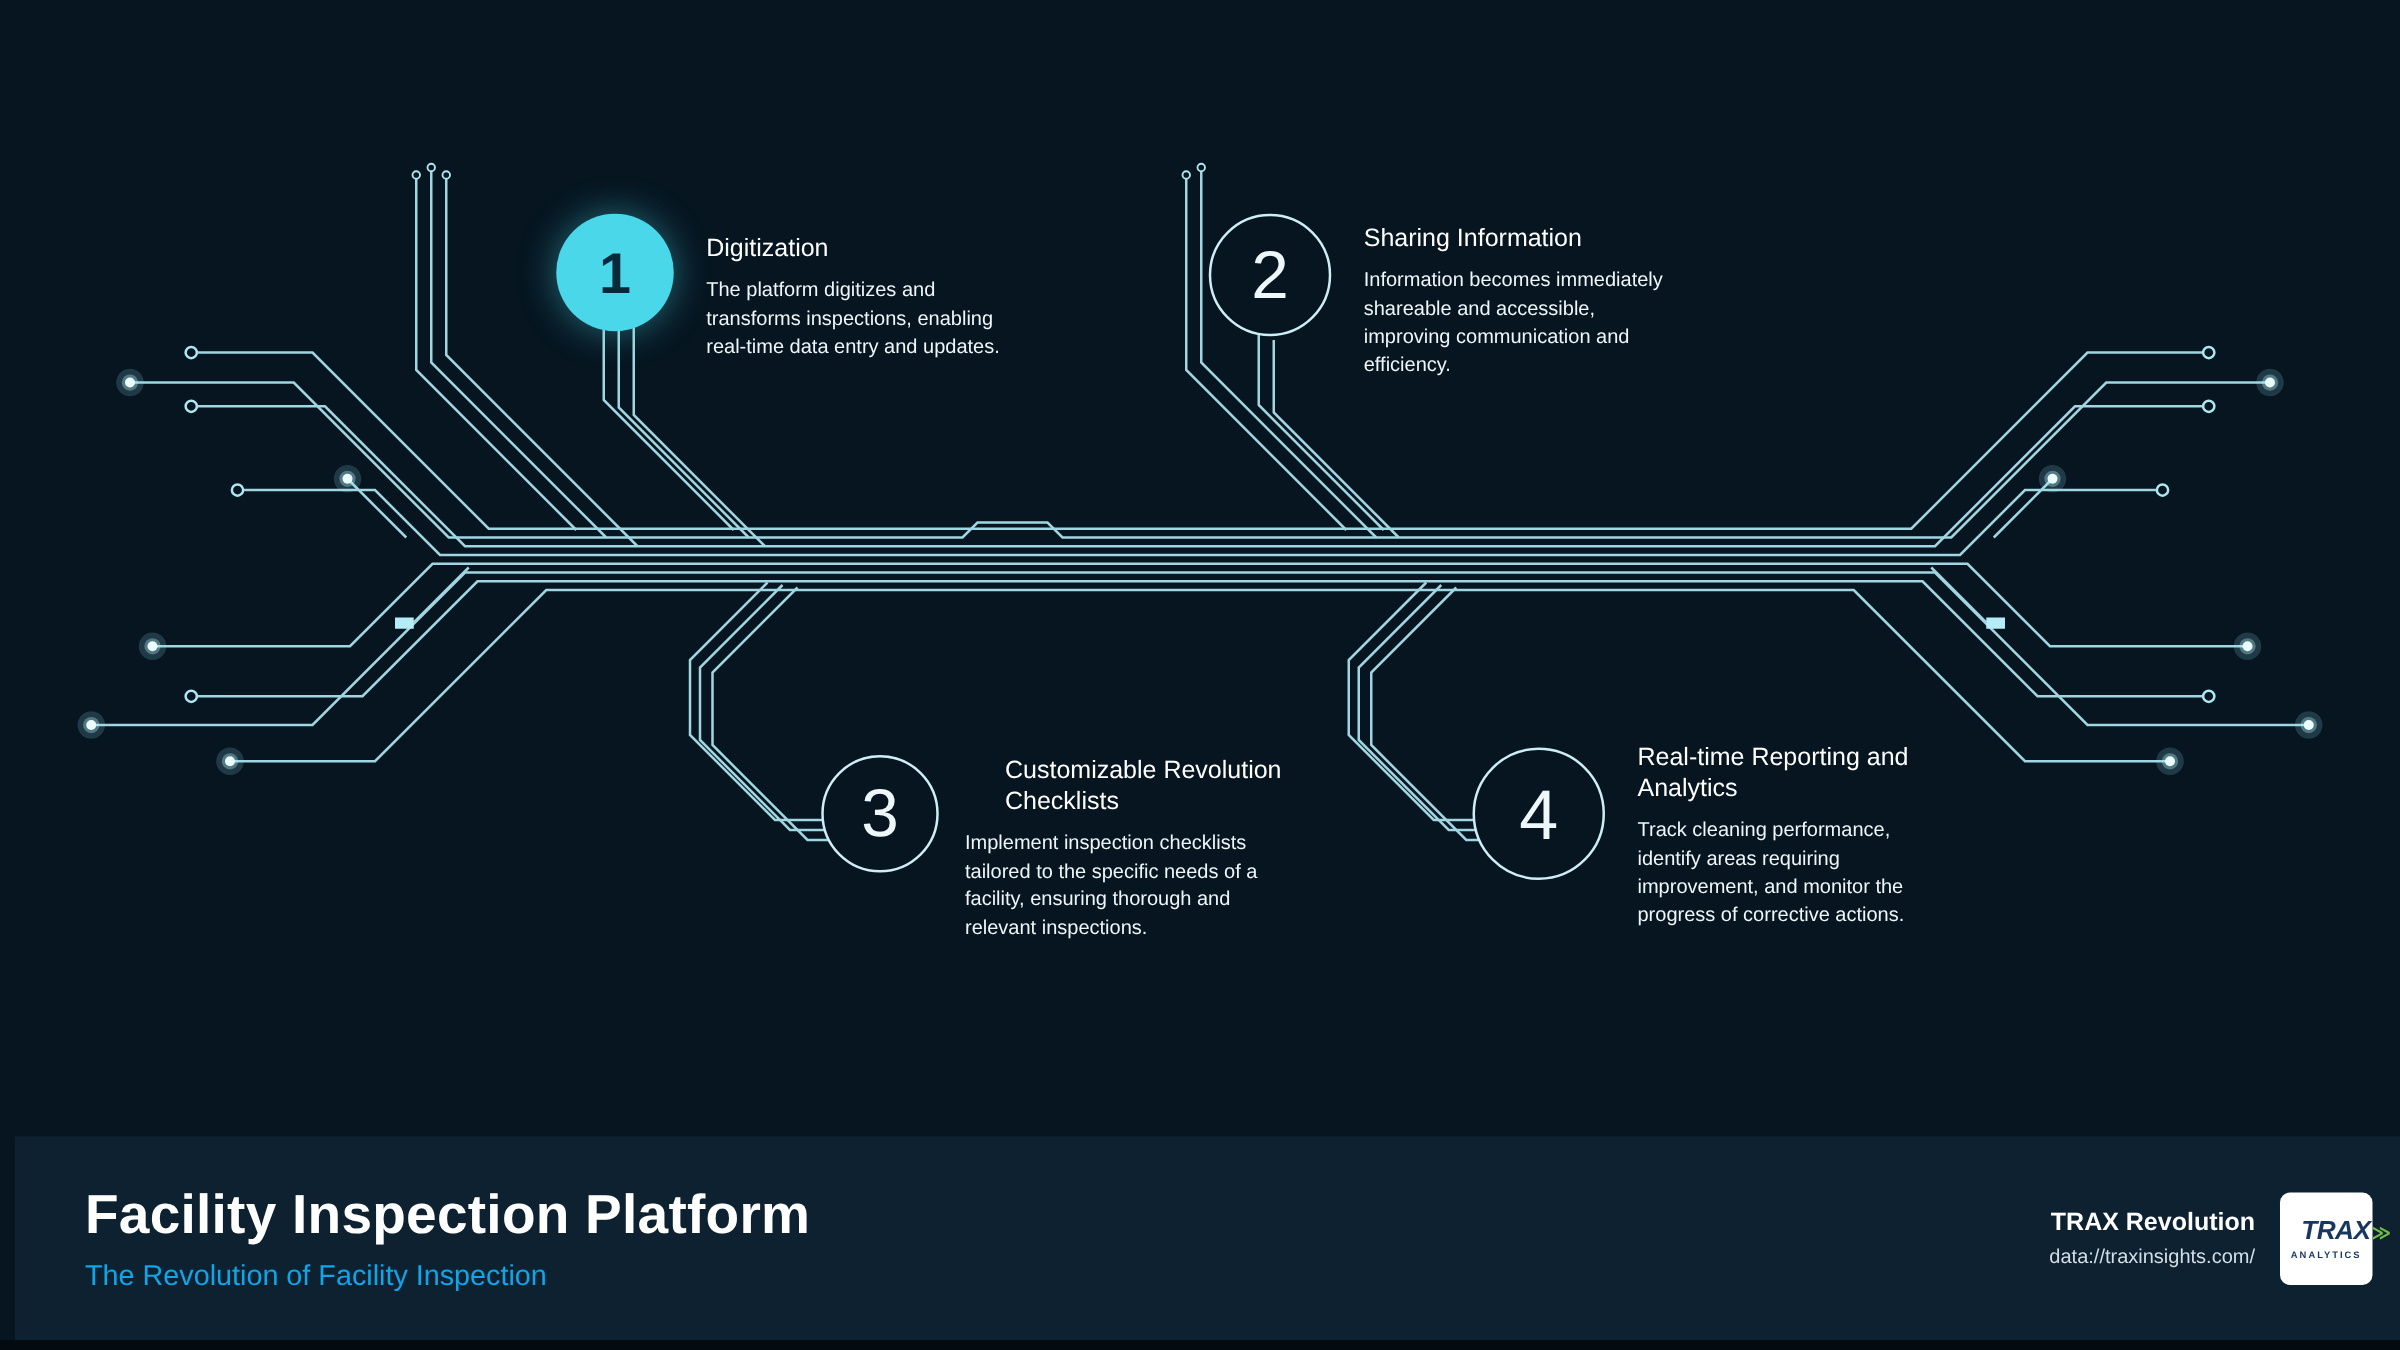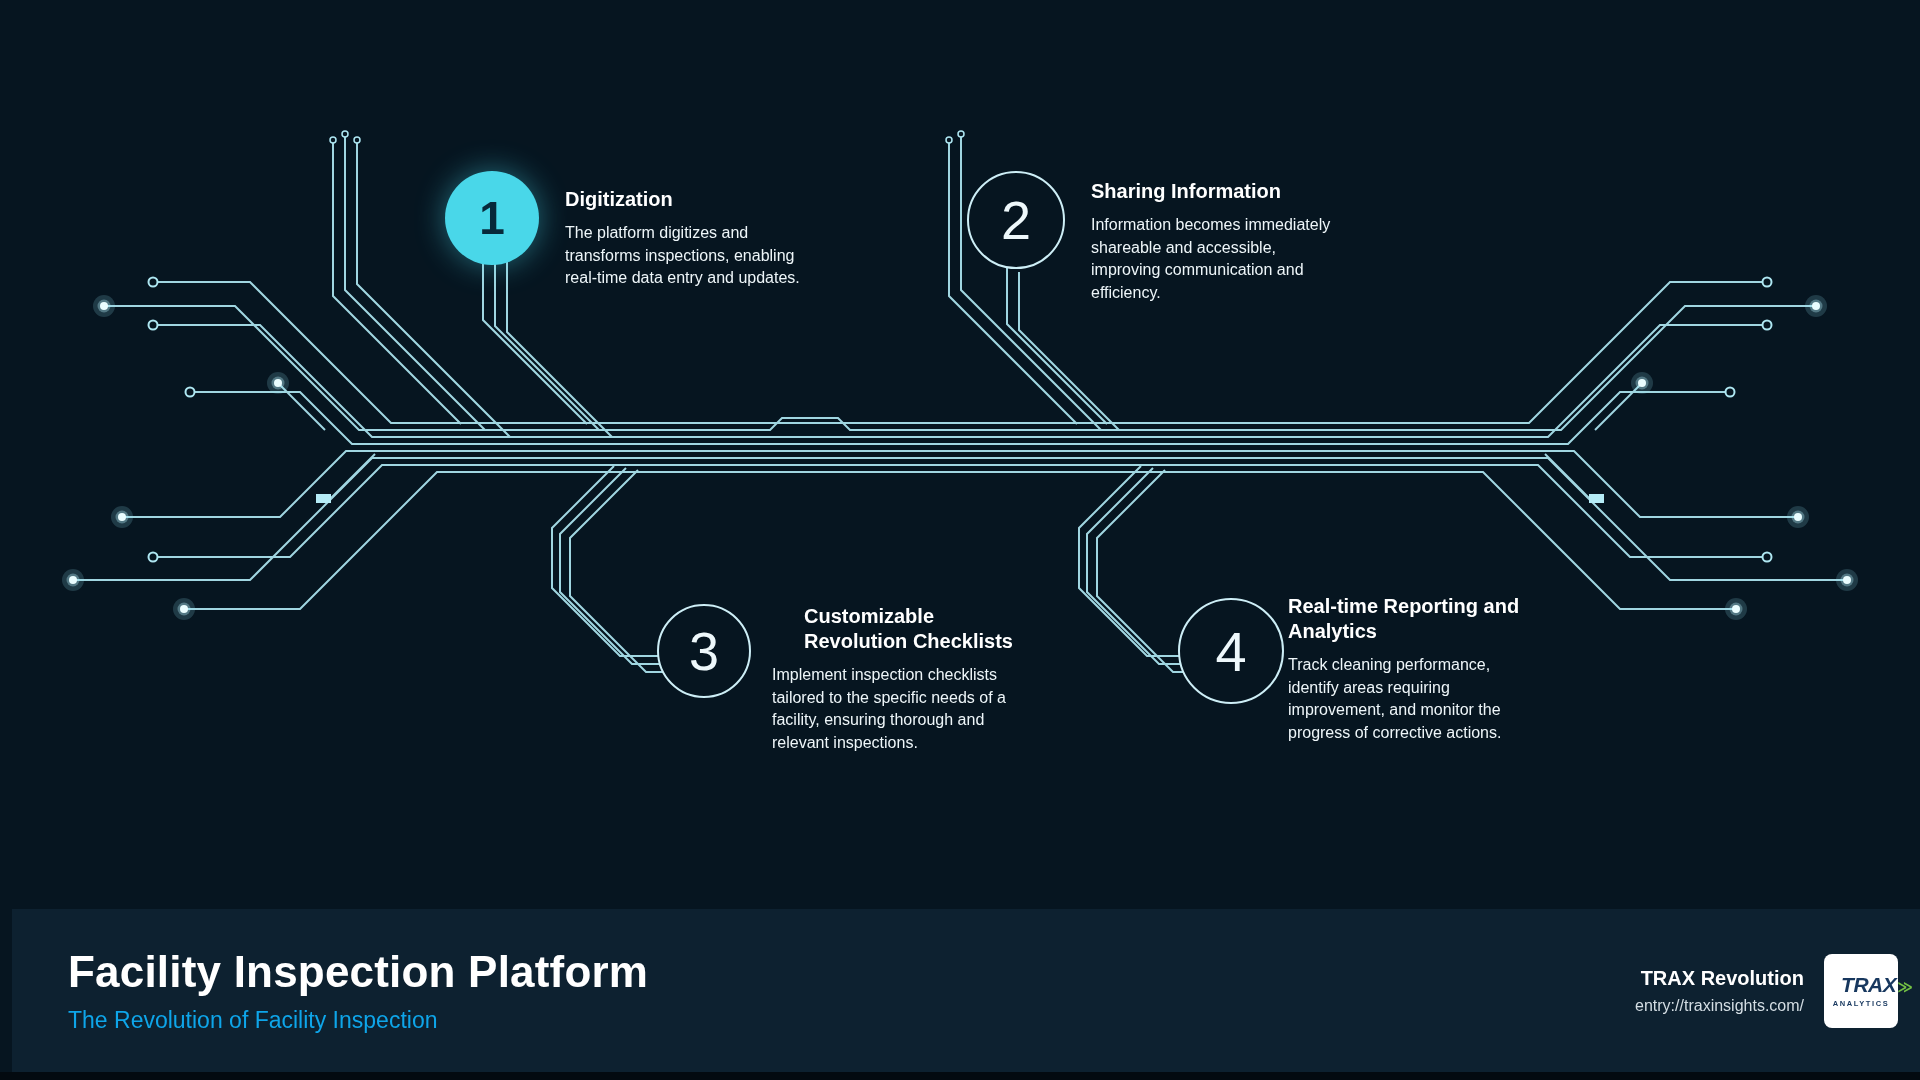--- a/index.html
+++ b/index.html
@@ -22,42 +22,42 @@
     background:#061520;
     border:2px solid #cdeef6;
     z-index:3;
   }
   .badge.filled{
     background:#49d7e9;border:none;color:#07293a;font-weight:700;
     box-shadow:0 0 30px rgba(73,215,233,0.45);
   }
   .step-text{margin-left:26px;}
   .step-text h3{
-    margin:0 0 10px 0;font-size:20px;line-height:1.25;font-weight:700;color:#ffffff;
+    margin:0 0 10px 0;font-size:20px;line-height:1.25;font-weight:400;color:#ffffff;
   }
   .step-text p{
     margin:0;font-size:16px;line-height:1.42;color:#eef6f9;font-weight:400;
   }
 
   .step1{left:445px;top:171px;}
   .step1 .badge{width:94px;height:94px;font-size:46px;}
   .step1 .step-text{margin-top:16px;width:245px;}
 
   .step2{left:967px;top:171px;}
   .step2 .badge{width:98px;height:98px;font-size:54px;}
   .step2 .step-text{margin-top:8px;width:252px;}
 
   .step3{left:657px;top:604px;}
   .step3 .badge{width:94px;height:94px;font-size:54px;}
   .step3 .step-text{margin-top:0;width:270px;margin-left:21px;}
   .step3 .step-text h3{margin-left:32px;}
 
   .step4{left:1178px;top:598px;}
   .step4 .badge{width:106px;height:106px;font-size:56px;}
-  .step4 .step-text{margin-top:-4px;width:255px;margin-left:4px;}
+  .step4 .step-text{margin-top:-4px;width:255px;margin-left:26px;}
 
   
   .footer{
     position:absolute;left:12px;top:909px;width:1920px;height:163px;
     background:#0d2130;
     display:flex;align-items:center;justify-content:space-between;
     padding:0 34px 0 56px;
   }
   .footer-left h1{
     margin:0;font-size:44px;font-weight:700;color:#ffffff;letter-spacing:0.2px;
@@ -203,21 +203,21 @@
   </div>
 
   <div class="footer">
     <div class="footer-left">
       <h1>Facility Inspection Platform</h1>
       <h2>The Revolution of Facility Inspection</h2>
     </div>
     <div class="footer-right">
       <div class="brand-block">
         <p class="brand-name">TRAX Revolution</p>
-        <p class="brand-url">entry://traxinsights.com/</p>
+        <p class="brand-url">data://traxinsights.com/</p>
       </div>
       <div class="logo-box">
         <div class="logo-top">
           <span class="logo-text">TRAX</span>
           <span class="logo-mark">≫</span>
         </div>
         <span class="logo-sub">ANALYTICS</span>
       </div>
     </div>
   </div>

